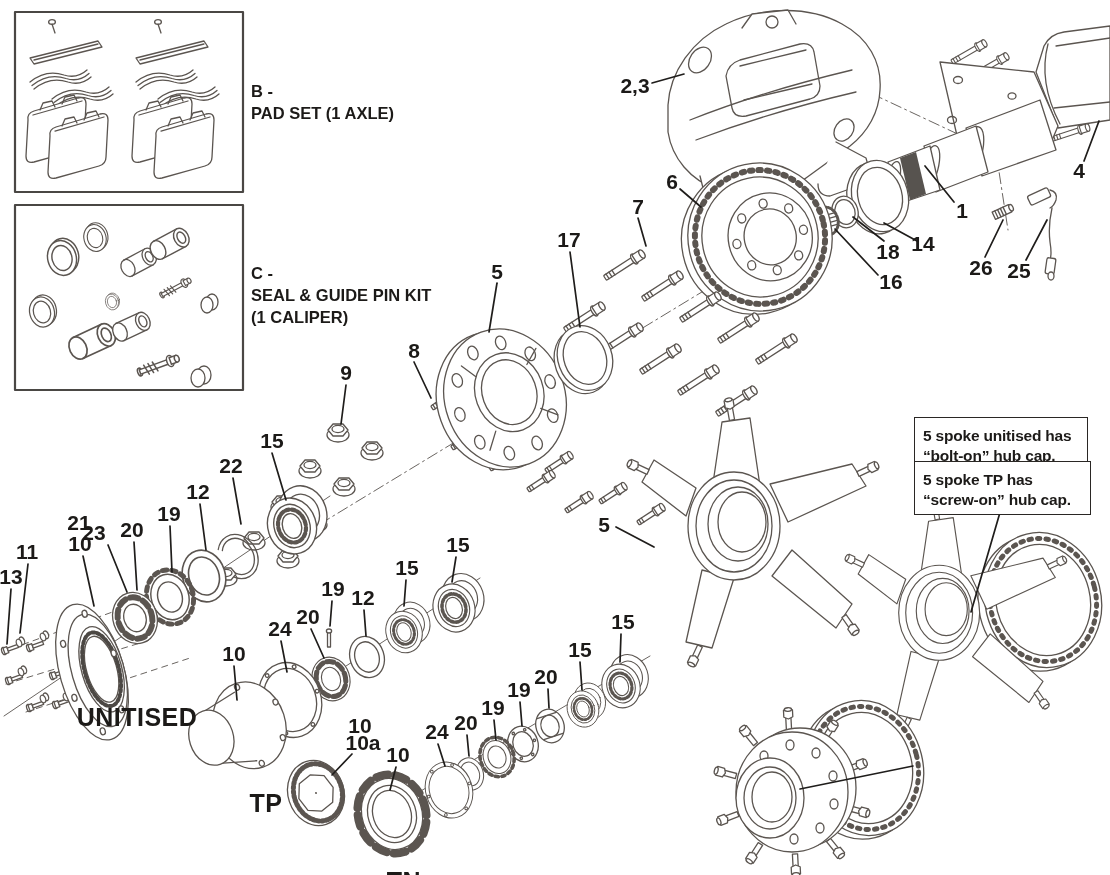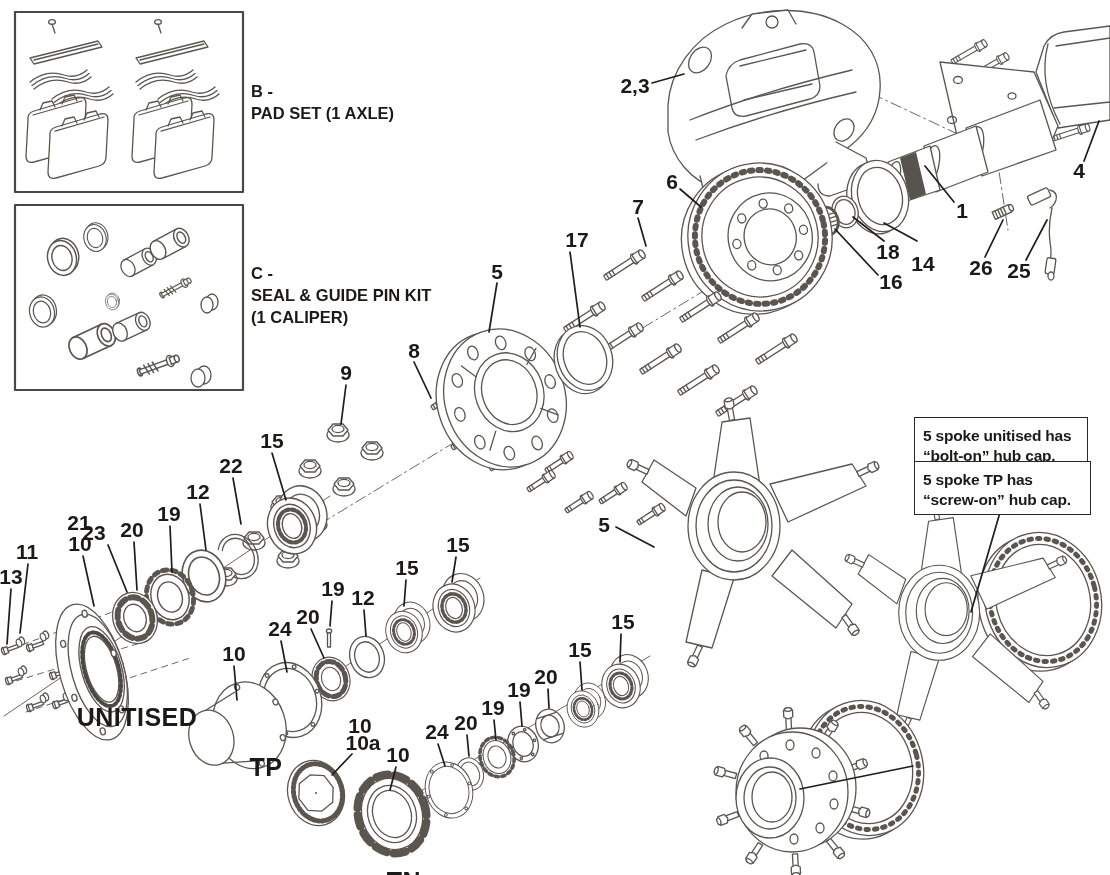--- a/index.html
+++ b/index.html
@@ -562,25 +562,25 @@
   <div>“screw-on” hub cap.</div>
 </div>
 
 <div id="label-layer">
       <span class="part-label" style="left: 635px; top: 86px;">2,3</span>
       <span class="part-label" style="left: 1079px; top: 171px;">4</span>
       <span class="part-label" style="left: 962px; top: 211px;">1</span>
       <span class="part-label" style="left: 981px; top: 268px;">26</span>
       <span class="part-label" style="left: 1019px; top: 271px;">25</span>
       <span class="part-label" style="left: 888px; top: 252px;">18</span>
-      <span class="part-label" style="left: 923px; top: 264px;">14</span>
+      <span class="part-label" style="left: 923px; top: 244px;">14</span>
       <span class="part-label" style="left: 891px; top: 282px;">16</span>
       <span class="part-label" style="left: 672px; top: 182px;">6</span>
       <span class="part-label" style="left: 638px; top: 207px;">7</span>
-      <span class="part-label" style="left: 569px; top: 240px; margin-left: 8px;">17</span>
+      <span class="part-label" style="left: 569px; top: 240px;">17</span>
       <span class="part-label" style="left: 497px; top: 272px;">5</span>
       <span class="part-label" style="left: 414px; top: 351px;">8</span>
       <span class="part-label" style="left: 346px; top: 373px;">9</span>
       <span class="part-label" style="left: 272px; top: 441px;">15</span>
       <span class="part-label" style="left: 231px; top: 466px;">22</span>
       <span class="part-label" style="left: 198px; top: 492px;">12</span>
       <span class="part-label" style="left: 169px; top: 514px;">19</span>
       <span class="part-label" style="left: 132px; top: 530px;">20</span>
       <span class="part-label" style="left: 94px; top: 533px; text-align: right;">23</span>
       <span class="part-label" style="left: 79px; top: 523px;">21</span>
@@ -599,17 +599,17 @@
       <span class="part-label" style="left: 363px; top: 743px;">10a</span>
       <span class="part-label" style="left: 398px; top: 755px;">10</span>
       <span class="part-label" style="left: 437px; top: 732px;">24</span>
       <span class="part-label" style="left: 466px; top: 723px;">20</span>
       <span class="part-label" style="left: 493px; top: 708px;">19</span>
       <span class="part-label" style="left: 519px; top: 690px;">19</span>
       <span class="part-label" style="left: 546px; top: 677px;">20</span>
       <span class="part-label" style="left: 580px; top: 650px;">15</span>
       <span class="part-label" style="left: 623px; top: 622px;">15</span>
       <span class="group-label" style="left: 137px; top: 697px;">UNITISED</span>
-      <span class="group-label" style="left: 266px; top: 747px; text-align: right;">TP</span>
+      <span class="group-label" style="left: 266px; top: 783px; text-align: right;">TP</span>
       <span class="group-label" style="left: 404px; top: 861px;">TN</span>
     </div>
 
 </div>
 
 </body></html>

